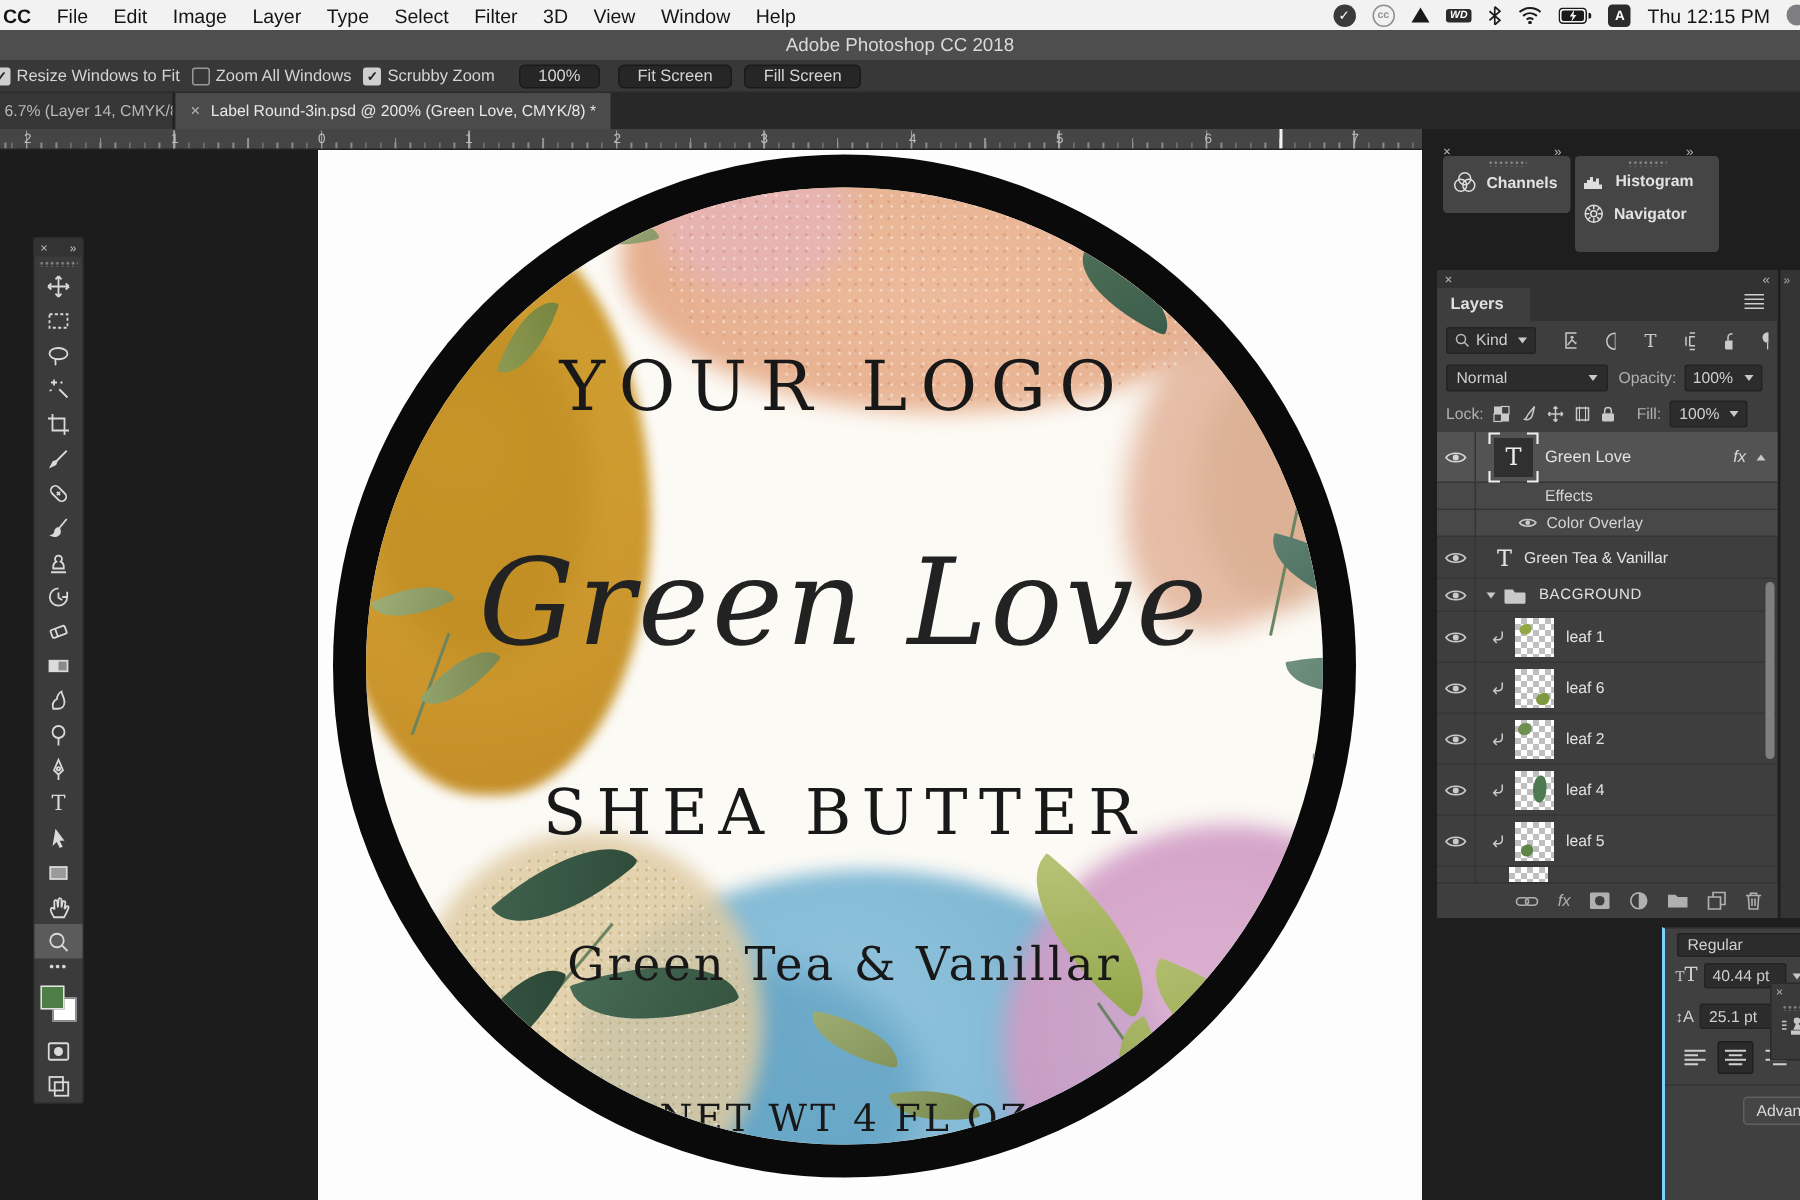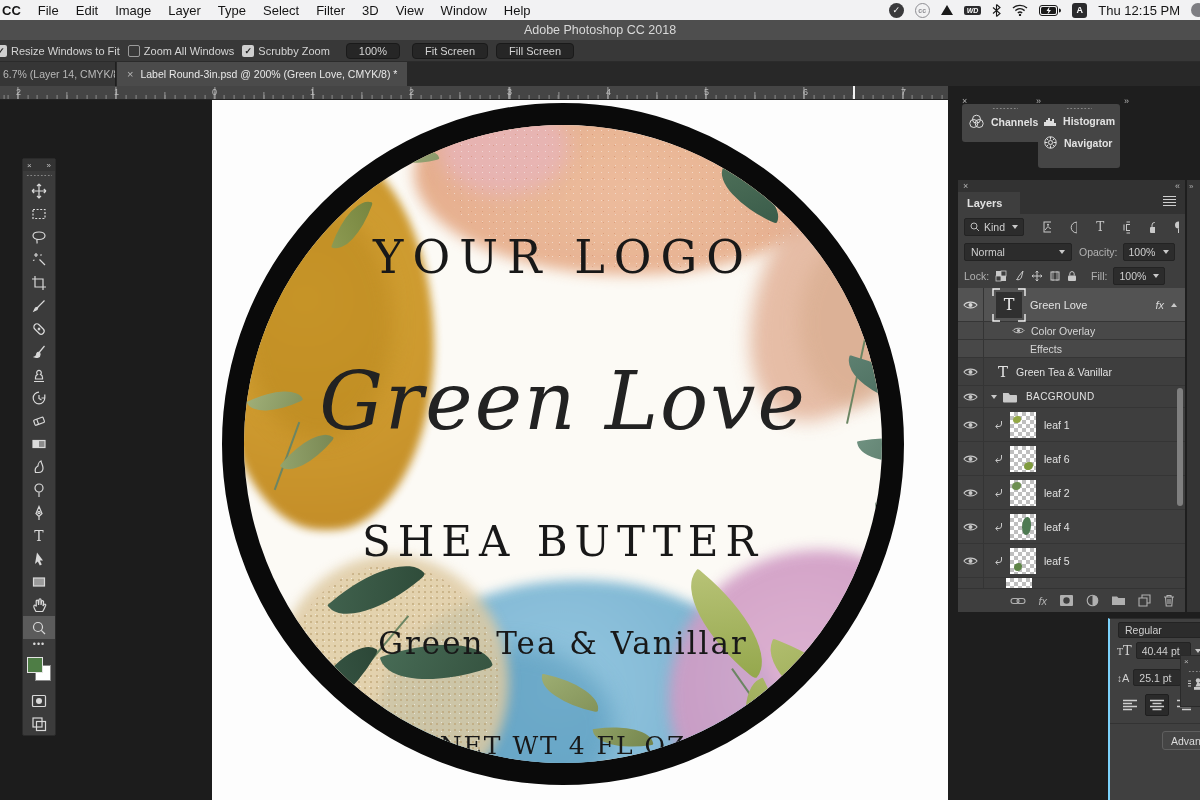--- a/index.html
+++ b/index.html
@@ -391,21 +391,21 @@
       <div style="display:flex;align-items:center;gap:6px;padding:2px 6px">
         <svg width="17" height="15">
             <circle cx="8.5" cy="5.2" r="4" fill="none" stroke="#ddd"></circle>
             <circle cx="5.8" cy="9.5" r="4" fill="none" stroke="#ddd"></circle>
             <circle cx="11.2" cy="9.5" r="4" fill="none" stroke="#ddd"></circle>
           </svg>
         <span class="plabel">Channels</span>
       </div>
     </div>
 
-    <div class="panel" style="left:90px;top:18px;width:82px;height:64px">
+    <div class="panel" style="left:102px;top:18px;width:96px;height:64px">
       <div class="grip"></div>
       <div style="display:flex;align-items:center;gap:6px;padding:3px 5px">
         <svg width="16" height="11">
             <path d="M1 10V6h2V4h2V2h2v3h2V3h2v4h2v3z" fill="#ddd"></path>
           </svg>
         <span class="plabel">Histogram</span>
       </div>
       <div style="display:flex;align-items:center;gap:6px;padding:5px 5px">
         <svg width="15" height="15">
             <circle cx="7.5" cy="7.5" r="5.7" fill="none" stroke="#ddd"></circle>
@@ -511,29 +511,29 @@
           <svg width="34" height="34" style="position:absolute;left:-4px;top:-4px">
               <path d="M1 8V1h7M26 1h7v7M33 26v7h-7M8 33H1v-7" fill="none" stroke="#f0f0f0" stroke-width="1.4"></path>
             </svg>
         </span>
         <span class="lname">Green Love</span>
         <span class="fxtxt" style="margin-left:auto">fx</span>
         <span class="chevu" style="margin:0 8px 0 7px"></span>
       </div>
       <div class="lrow" style="height:18px;background:#484848">
         <span class="eyecol"></span>
+        <span style="margin-left:46px;font-size:10.5px;color:#d5d5d5">Effects</span>
+      </div>
+      <div class="lrow" style="height:18px;background:#484848">
+        <span class="eyecol"></span>
         <svg width="13" height="9" style="margin-left:28px">
             <path d="M1 4.5C3 1.5 10 1.5 12 4.5 10 7.5 3 7.5 1 4.5z" fill="none" stroke="#c9c9c9"></path>
             <circle cx="6.5" cy="4.5" r="1.6" fill="#c9c9c9"></circle>
           </svg>
         <span style="margin-left:6px;font-size:10.5px;color:#d5d5d5">Color Overlay</span>
-      </div>
-      <div class="lrow" style="height:18px;background:#484848">
-        <span class="eyecol"></span>
-        <span style="margin-left:46px;font-size:10.5px;color:#d5d5d5">Effects</span>
       </div>
       <div class="lrow" style="height:28px">
         <span class="eyecol">
             <svg width="15" height="10">
               <path d="M1 5C3.5 1.2 11.5 1.2 14 5 11.5 8.8 3.5 8.8 1 5z" fill="none" stroke="#c9c9c9" stroke-width="1.1"></path>
               <circle cx="7.5" cy="5" r="2" fill="#c9c9c9"></circle>
             </svg>
           </span>
         <span style="margin-left:14px;font-family:'DejaVu Serif',serif;font-size:15px;color:#e3e3e3">T</span>
         <span class="lname" style="font-size:10.5px">Green Tea &amp; Vanillar</span>

